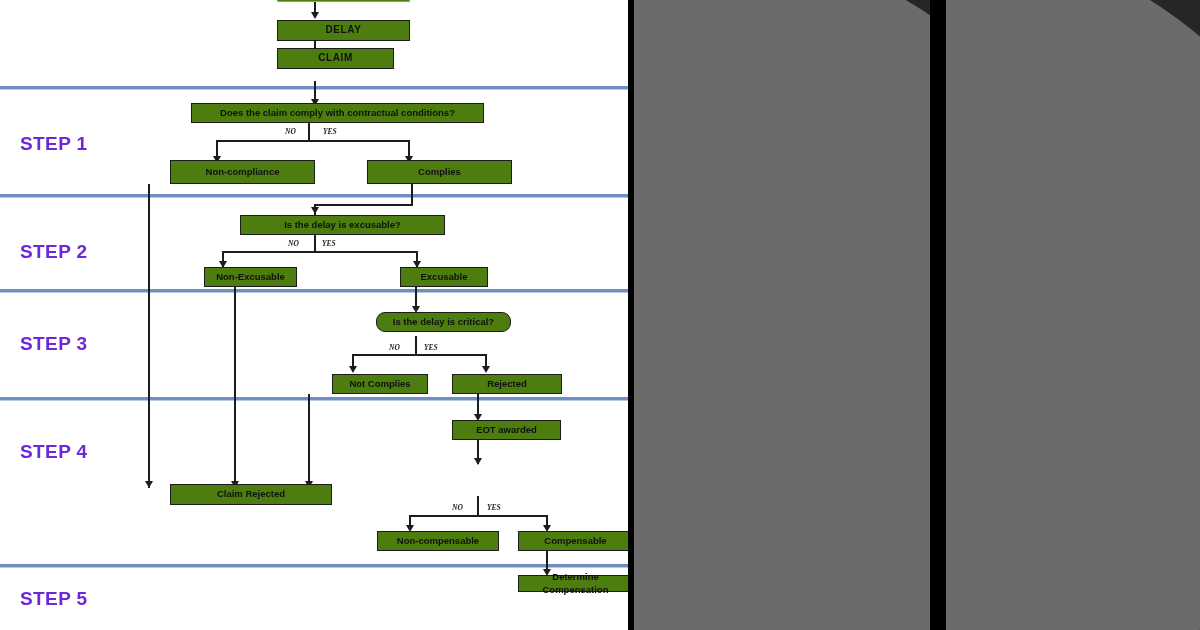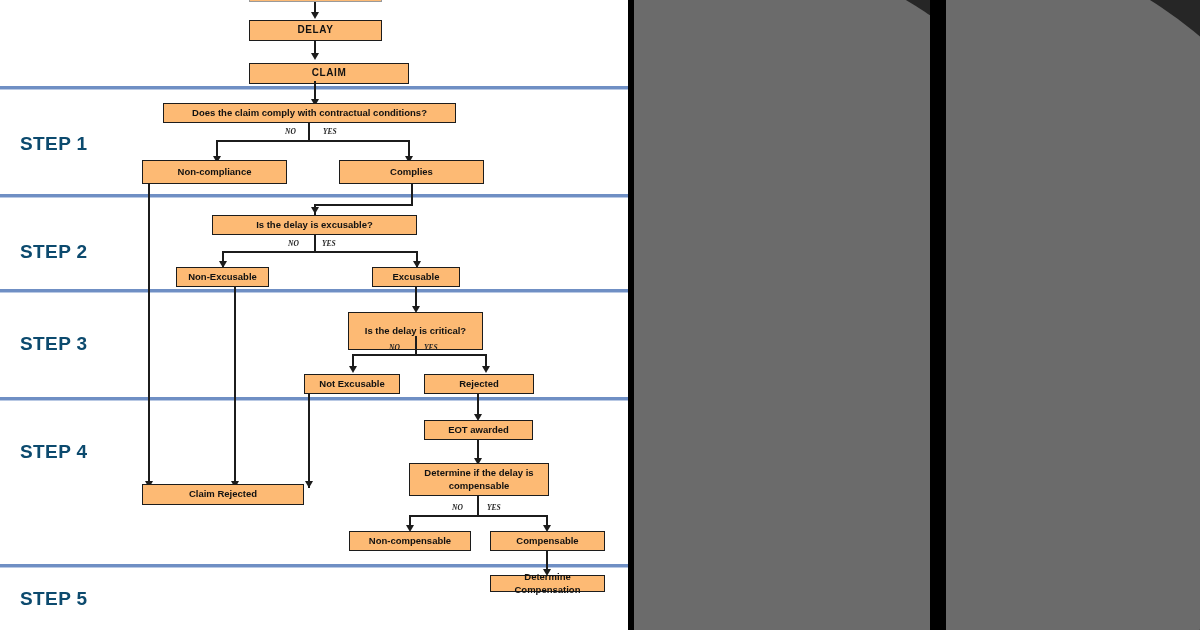--- a/index.html
+++ b/index.html
@@ -5,25 +5,25 @@
   html,body{margin:0;padding:0;background:#ffffff;}
   body{width:1200px;height:630px;font-family:"Liberation Sans",sans-serif;overflow:hidden;}
   .stage{position:relative;width:1200px;height:630px;background:#000;}
 
   
   .flow-panel{position:absolute;left:0;top:0;width:628px;height:630px;background:#fff;overflow:hidden;}
 
   .divider{position:absolute;left:0;width:628px;height:4px;background:#6f8fc4;}
   .divider::after{content:"";position:absolute;left:0;top:3px;width:628px;height:1px;background:#b9c9e4;}
 
-  .step-label{position:absolute;left:20px;font-size:19px;font-weight:bold;color:#0c4a6e;letter-spacing:.4px;font-family:"Liberation Sans",sans-serif;}
+  .step-label{position:absolute;left:20px;font-size:19px;font-weight:bold;color:#6d28d9;letter-spacing:.4px;font-family:"Liberation Sans",sans-serif;}
 
-  .node{position:absolute;box-sizing:border-box;border:1.6px solid #1c1c1c;background:#fdba74;
+  .node{position:absolute;box-sizing:border-box;border:1.6px solid #1c1c1c;background:#4d7c0f;
         display:flex;align-items:center;justify-content:center;text-align:center;
-        font-size:9.5px;font-weight:bold;color:#111;line-height:1.28;padding:1px 11px;}
+        font-size:9.5px;font-weight:bold;color:#111;line-height:1.28;padding:1px 11px;margin-left:28px;}
   .node.bold{font-size:10px;letter-spacing:.6px;}
 
   
   .vline{position:absolute;width:2px;background:#1c1c1c;}
   .hline{position:absolute;height:2px;background:#1c1c1c;}
   .arrow{position:absolute;width:0;height:0;border-left:4.5px solid transparent;border-right:4.5px solid transparent;border-top:7px solid #1c1c1c;}
 
   .yn{position:absolute;font-size:7.5px;font-style:italic;font-weight:bold;color:#222;font-family:"Liberation Serif",serif;}
 
   
@@ -56,21 +56,21 @@
     <div class="node bold" style="left:249px;top:-14px;width:133px;height:16px;border-color:#9a9a9a;"></div>
 
     <div class="vline" style="left:314px;top:2px;height:12px;"></div>
     <div class="arrow" style="left:310.5px;top:12px;"></div>
 
     <div class="node bold" style="left:249px;top:20px;width:133px;height:21px;">DELAY</div>
 
     <div class="vline" style="left:314px;top:41px;height:14px;"></div>
     <div class="arrow" style="left:310.5px;top:53px;"></div>
 
-    <div class="node bold" style="left:249px;top:63px;width:160px;height:21px;">CLAIM</div>
+    <div class="node bold" style="left:249px;top:48px;width:117px;height:21px;">CLAIM</div>
 
     <div class="vline" style="left:314px;top:81px;height:20px;"></div>
     <div class="arrow" style="left:310.5px;top:99px;"></div>
 
     <div class="node" style="left:163px;top:103px;width:293px;height:20px;">Does the claim comply with contractual conditions?</div>
 
     <div class="vline" style="left:308px;top:123px;height:18px;"></div>
     <div class="hline" style="left:216px;top:140px;width:194px;"></div>
     <div class="vline" style="left:216px;top:140px;height:19px;"></div>
     <div class="arrow" style="left:212.5px;top:156px;"></div>
@@ -105,47 +105,46 @@
 
     <div class="node" style="left:176px;top:267px;width:93px;height:20px;">Non-Excusable</div>
     <div class="node" style="left:372px;top:267px;width:88px;height:20px;">Excusable</div>
 
     <div class="vline" style="left:234px;top:287px;height:201px;"></div>
     <div class="arrow" style="left:230.5px;top:481px;"></div>
 
     <div class="vline" style="left:415px;top:287px;height:24px;"></div>
     <div class="arrow" style="left:411.5px;top:306px;"></div>
 
-    <div class="node" style="left:348px;top:312px;width:135px;height:38px;">Is the delay is critical?</div>
+    <div class="node" style="left:348px;top:312px;width:135px;height:20px;border-radius:9px;">Is the delay is critical?</div>
 
     <div class="vline" style="left:415px;top:336px;height:19px;"></div>
     <div class="hline" style="left:352px;top:354px;width:135px;"></div>
     <div class="vline" style="left:352px;top:354px;height:17px;"></div>
     <div class="arrow" style="left:348.5px;top:366px;"></div>
     <div class="vline" style="left:485px;top:354px;height:17px;"></div>
     <div class="arrow" style="left:481.5px;top:366px;"></div>
 
     <div class="yn" style="left:389px;top:343px;">NO</div>
     <div class="yn" style="left:424px;top:343px;">YES</div>
 
-    <div class="node" style="left:304px;top:374px;width:96px;height:20px;">Not Excusable</div>
+    <div class="node" style="left:304px;top:374px;width:96px;height:20px;">Not Complies</div>
     <div class="node" style="left:424px;top:374px;width:110px;height:20px;">Rejected</div>
 
     <div class="vline" style="left:308px;top:394px;height:94px;"></div>
     <div class="arrow" style="left:304.5px;top:481px;"></div>
 
     <div class="vline" style="left:477px;top:394px;height:25px;"></div>
     <div class="arrow" style="left:473.5px;top:414px;"></div>
 
     <div class="node" style="left:424px;top:420px;width:109px;height:20px;">EOT awarded</div>
 
     <div class="vline" style="left:477px;top:440px;height:24px;"></div>
     <div class="arrow" style="left:473.5px;top:458px;"></div>
 
-    <div class="node" style="left:409px;top:463px;width:140px;height:33px;">Determine if the delay is compensable</div>
 
     <div class="vline" style="left:477px;top:496px;height:20px;"></div>
     <div class="hline" style="left:409px;top:515px;width:139px;"></div>
     <div class="vline" style="left:409px;top:515px;height:15px;"></div>
     <div class="arrow" style="left:405.5px;top:525px;"></div>
     <div class="vline" style="left:546px;top:515px;height:15px;"></div>
     <div class="arrow" style="left:542.5px;top:525px;"></div>
 
     <div class="yn" style="left:452px;top:503px;">NO</div>
     <div class="yn" style="left:487px;top:503px;">YES</div>

